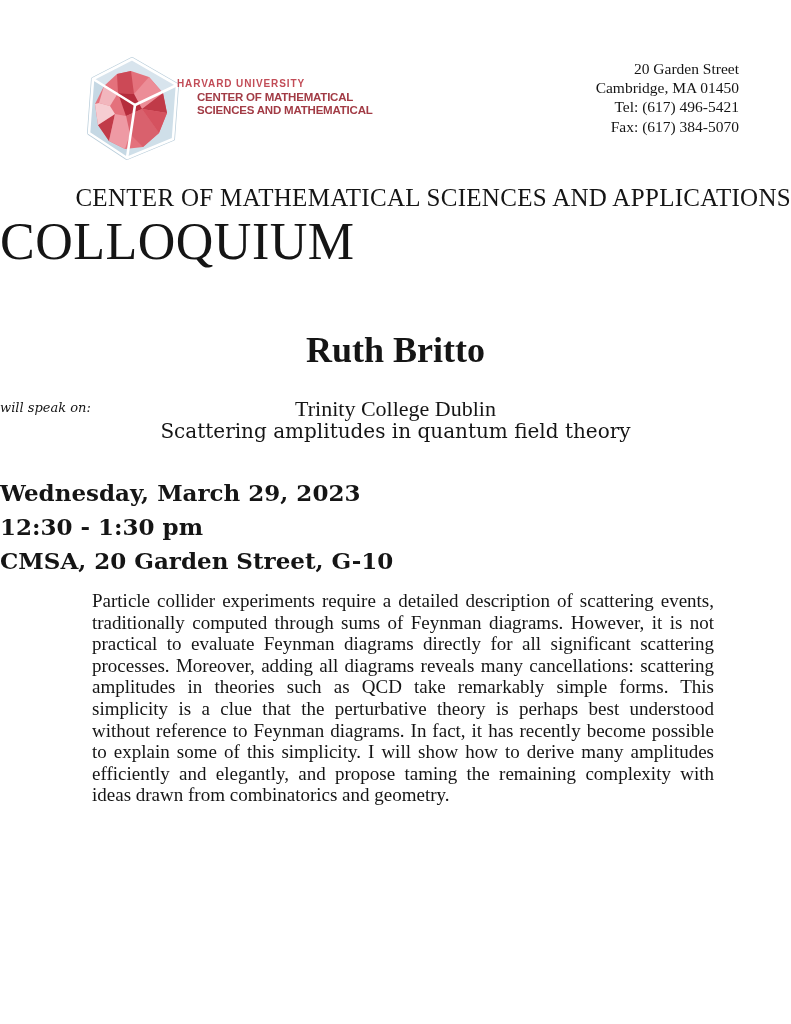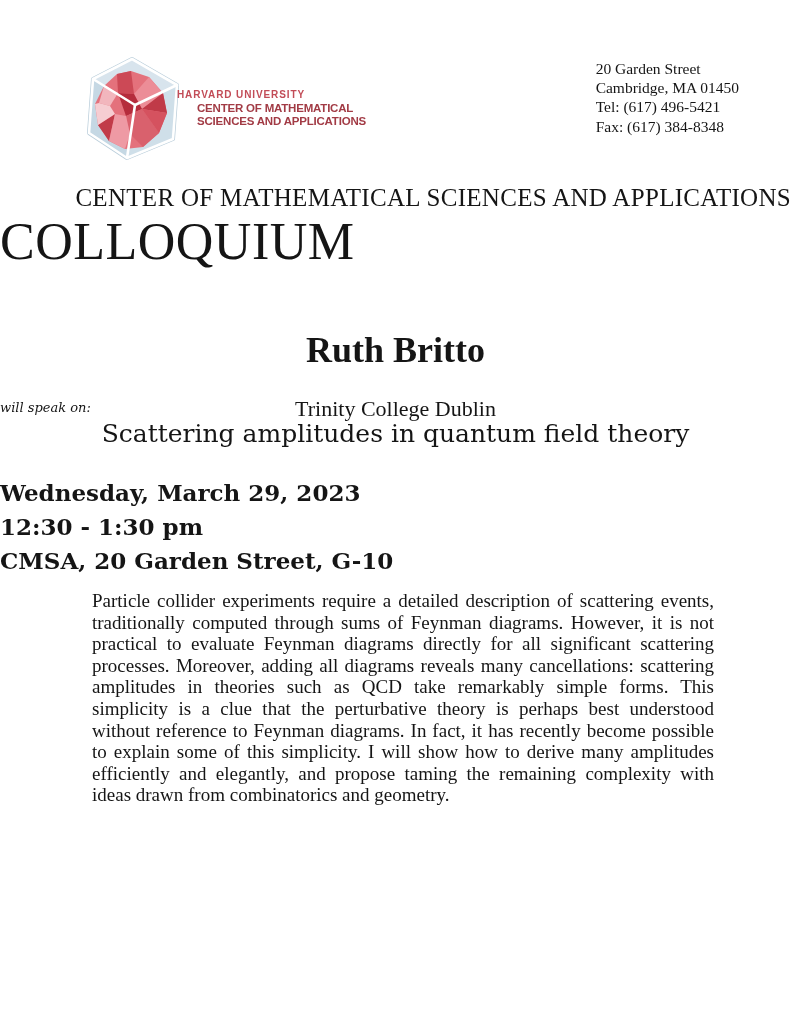--- a/index.html
+++ b/index.html
@@ -14,21 +14,21 @@
   }
 
   
   .logo-svg {
     position: absolute;
     left: 74px; top: 54px;
     width: 112px; height: 107px;
   }
   .logo-text {
     position: absolute;
-    left: 177px; top: 89px;
+    left: 177px; top: 78px;
     font-family: "Liberation Sans", sans-serif;
     font-weight: bold;
     white-space: nowrap;
   }
   .logo-univ {
     font-size: 10px;
     letter-spacing: 0.9px;
     color: #c24c57;
     margin-bottom: 2px;
   }
@@ -36,21 +36,21 @@
     font-size: 11.5px;
     line-height: 12.5px;
     letter-spacing: -0.2px;
     color: #a23b45;
     padding-left: 20px;
   }
 
   .contact {
     position: absolute;
     right: 52px; top: 59px;
-    text-align: left;
+    text-align: right;
     font-size: 15.5px;
     line-height: 19.2px;
   }
   .contact span { display: block; }
 
   
   .org-line {
     position: absolute;
     left: 0; right: 0; top: 184px;
     text-align: right;
@@ -90,21 +90,21 @@
     text-align: left;
     font-family: "DejaVu Serif", serif;
     font-style: italic;
     font-size: 13px;
   }
   .talk-title {
     position: absolute;
     left: 0; right: 0; top: 419px;
     text-align: center;
     font-family: "DejaVu Serif", serif;
-    font-size: 25px;
+    font-size: 20px;
   }
 
   
   .schedule {
     position: absolute;
     left: 0; right: 0; top: 476px;
     text-align: left;
     font-family: "DejaVu Serif", serif;
     font-weight: bold;
     font-size: 23px;
@@ -152,28 +152,28 @@
     <g stroke="#ffffff" stroke-width="2.6" fill="none" stroke-linejoin="round" stroke-linecap="round">
       <path d="M58,5 L103,31 L99,85 L53,104 L15,79 L19,25 Z"></path>
       <path d="M19,25 L61,51 L103,31"></path>
       <path d="M61,51 L53,104"></path>
     </g>
   </svg>
 
   <div class="logo-text">
     <div class="logo-univ">HARVARD UNIVERSITY</div>
     <div class="logo-center">CENTER OF MATHEMATICAL</div>
-    <div class="logo-center">SCIENCES AND APPLICATIONS</div>
+    <div class="logo-center">SCIENCES AND MATHEMATICAL</div>
   </div>
 
   <div class="contact">
     <span>20 Garden Street</span>
     <span>Cambridge, MA 01450</span>
     <span>Tel: (617) 496-5421</span>
-    <span>Fax: (617) 384-8348</span>
+    <span>Fax: (617) 384-5070</span>
   </div>
 
   <div class="org-line">CENTER OF MATHEMATICAL SCIENCES AND APPLICATIONS</div>
   <div class="event-type">COLLOQUIUM</div>
 
   <div class="speaker-name">Ruth Britto</div>
   <div class="speaker-affiliation">Trinity College Dublin</div>
 
   <div class="lead-in">will speak on:</div>
   <div class="talk-title">Scattering amplitudes in quantum field theory</div>

